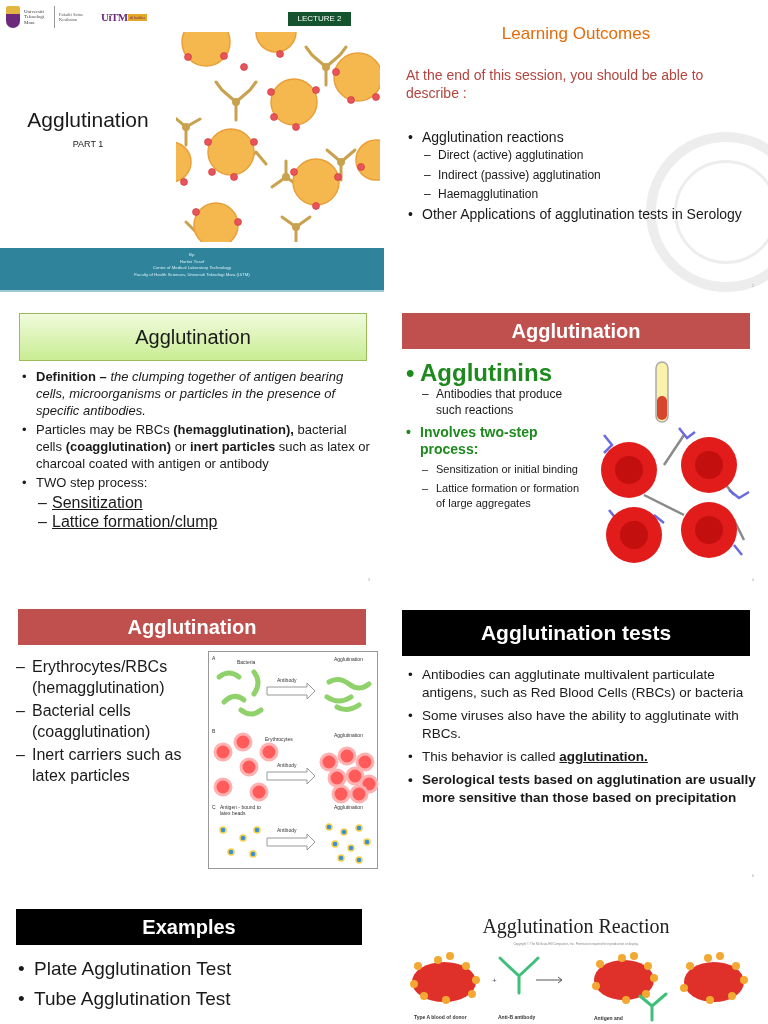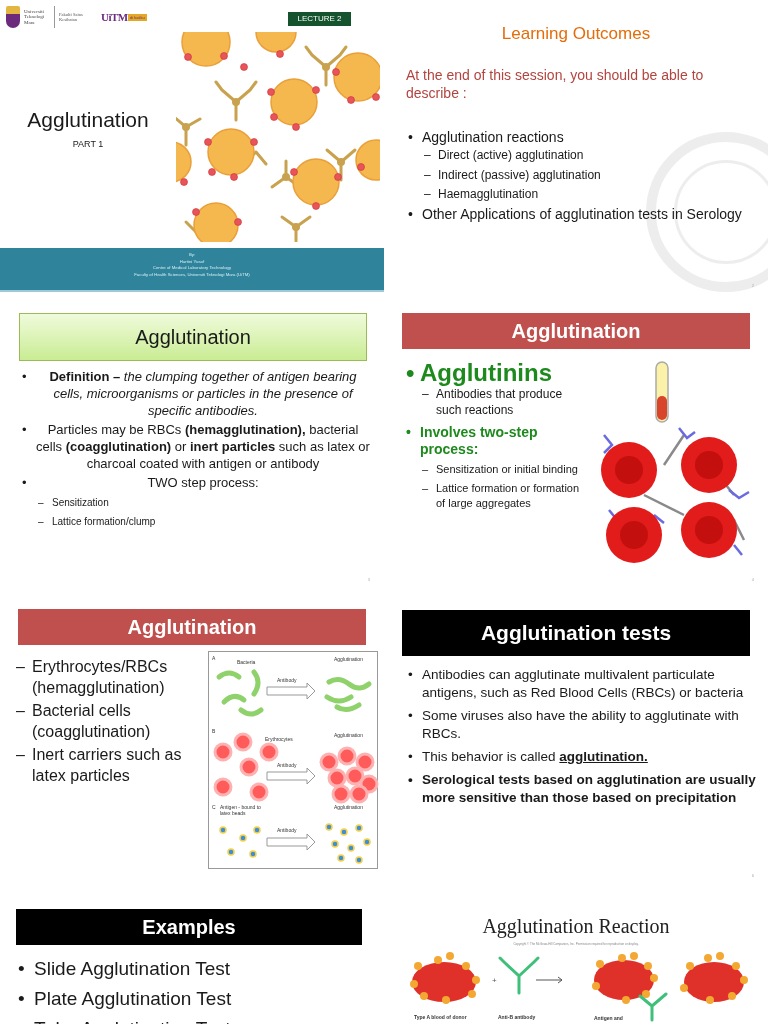--- a/index.html
+++ b/index.html
@@ -43,22 +43,22 @@
   .pg { position: absolute; right: 14px; bottom: 8px; font-size: 4px; color: #aaa; }
 
   
   .bar { position: absolute; left: 18px; width: 348px; text-align: center; color: #fff; font-weight: bold; }
   .bar-green { top: 13px; height: 48px; left: 19px; width: 348px; background: linear-gradient(#f0fbdc, #c9ec93); border: 1px solid #9bbb59; color: #1a1a1a; font-weight: normal; font-size: 20px; line-height: 46px; }
   .bar-red { background: #c0504d; font-size: 20px; }
   .bar-teal { background: #000000; }
 
   
   .s3-list { position: absolute; left: 20px; top: 68px; width: 350px; list-style: none; font-size: 13px; line-height: 17px; }
-  .s3-list .bul { margin-bottom: 2px; text-align: center; }
-  .s3-list .sub { font-size: 10px; line-height: 19px; }
+  .s3-list .bul { margin-bottom: 2px; }
+  .s3-list .sub { font-size: 16px; line-height: 19px; text-decoration: underline; }
 
   
   .s4 .bar-red { top: 13px; height: 36px; line-height: 36px; }
   .s4-list { position: absolute; left: 20px; top: 60px; width: 180px; list-style: none; }
   .green-h { color: #1e8a1e; font-weight: bold; }
   .s4-list .big { font-size: 24px; line-height: 26px; }
   .s4-list .mid { font-size: 14px; line-height: 17px; margin-top: 6px; }
   .s4-list .sub1 { font-size: 12px; line-height: 16px; padding-left: 32px; position: relative; }
   .s4-list .sub1::before { content: "–"; position: absolute; left: 18px; }
   .s4-list .sub2 { font-size: 11px; line-height: 15px; padding-left: 32px; position: relative; margin-top: 4px; }
@@ -325,21 +325,20 @@
       <span class="u">agglutination.</span>
     </li>
     <li class="bul" style="font-weight:bold">Serological tests based on agglutination are usually more sensitive than those based on precipitation</li>
   </ul>
   <div class="pg">6</div>
 </section>
 
 <section class="slide s7">
   <div class="bar bar-teal">Examples</div>
   <ul class="s7-list">
-    <li class="bul">Slide Agglutination Test</li>
     <li class="bul">Plate Agglutination Test</li>
     <li class="bul">Tube Agglutination Test</li>
   </ul>
 </section>
 
 <section class="slide s8">
   <div class="ar-title">Agglutination Reaction</div>
   <div class="ar-copy">Copyright © The McGraw-Hill Companies, Inc. Permission required for reproduction or display.</div>
   <div class="ar-art">
     <svg width="384" height="76" viewBox="0 0 384 76">

